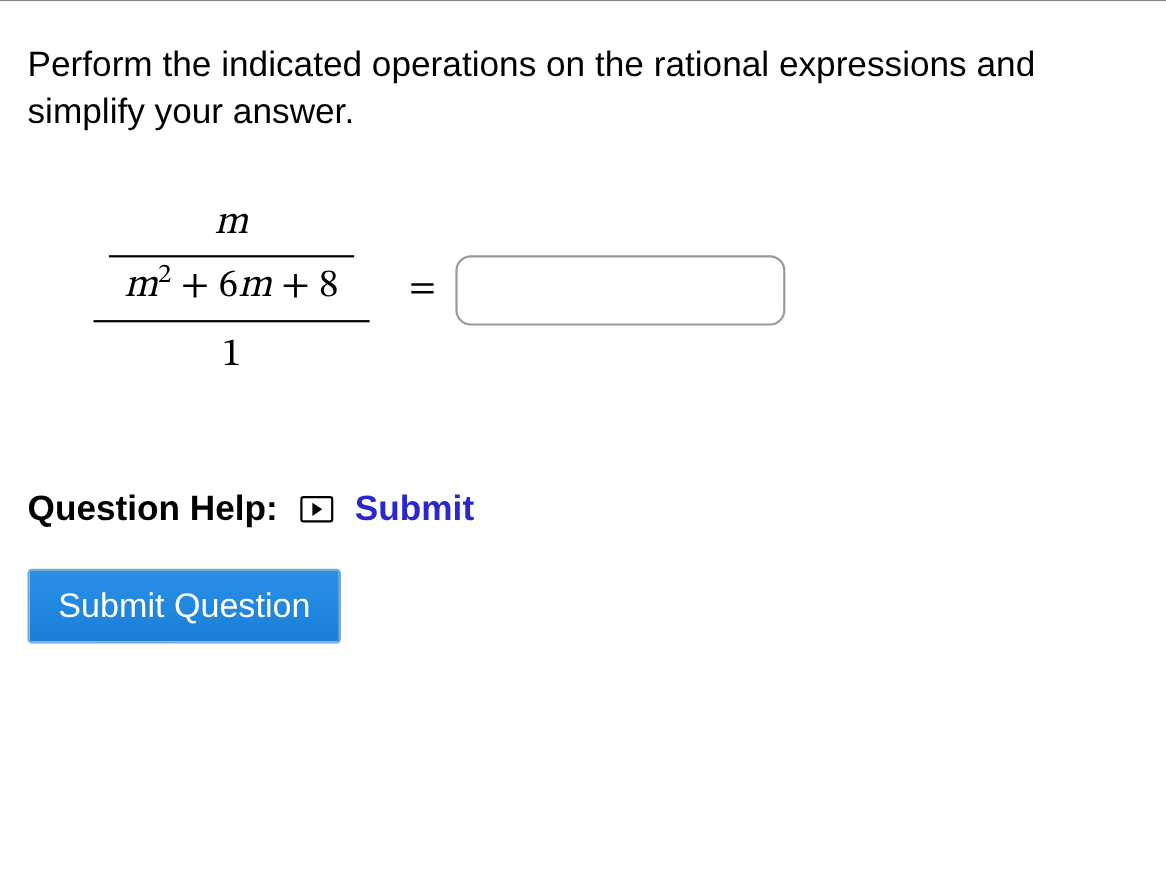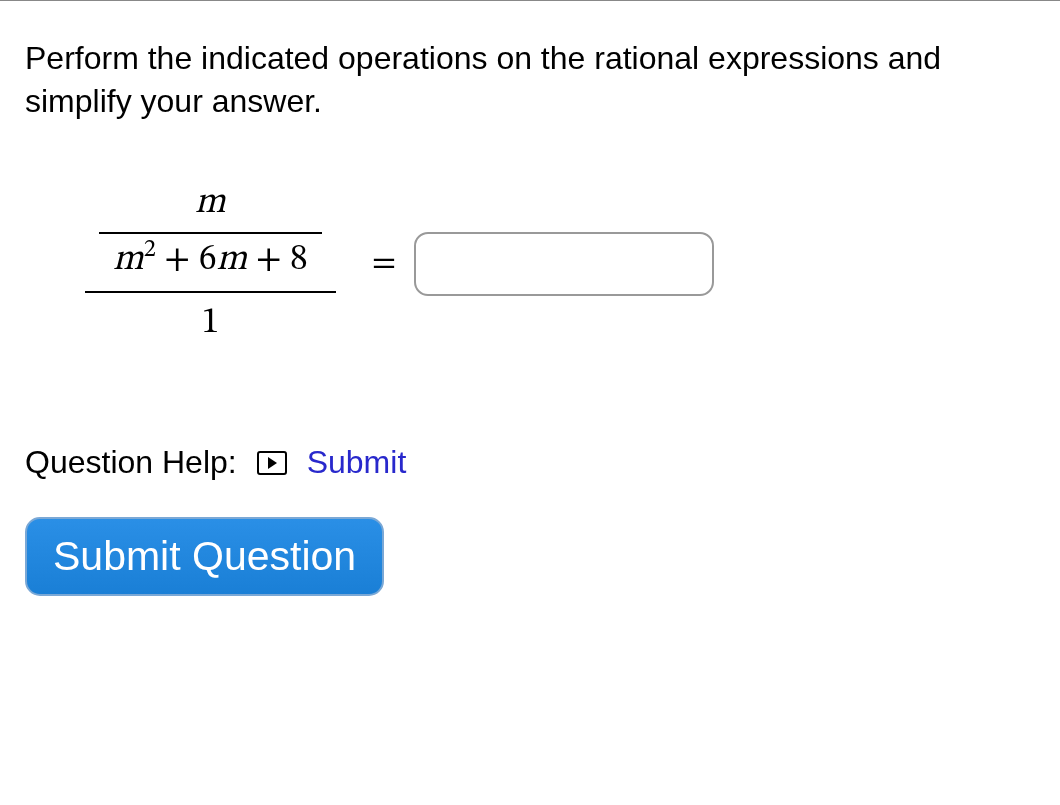--- a/index.html
+++ b/index.html
@@ -67,20 +67,21 @@
       border-radius: 14px;
       font-size: 28px;
       padding: 0 12px;
       outline: none;
     }
     .help-row {
       display: flex;
       align-items: center;
       gap: 20px;
       margin-bottom: 36px;
+      font-weight: bold;
     }
     .play-icon {
       display: inline-flex;
       align-items: center;
       justify-content: center;
       width: 30px;
       height: 24px;
       border: 2px solid #000;
       border-radius: 3px;
     }
@@ -94,25 +95,25 @@
     }
     .video-link {
       color: #2828cc;
       text-decoration: none;
       font-family: 'Lucida Sans', 'Lucida Sans Unicode', 'Lucida Grande', Verdana, sans-serif;
     }
     .submit-btn {
       background: #1a7fd6;
       background: linear-gradient(#2a8fe6, #1a7fd6);
       color: #fff;
-      font-size: 41px;
+      font-size: 31px;
       font-family: 'Lucida Sans', 'Lucida Sans Unicode', 'Lucida Grande', Verdana, sans-serif;
       padding: 14px 26px;
       border: 2px solid #7aa8d6;
-      border-radius: 15px;
+      border-radius: 4px;
       cursor: pointer;
     }
   </style>
 </head>
 <body>
 
 
 
 <div class="prompt">Perform the indicated operations on the rational expressions and simplify your answer.</div>
 

